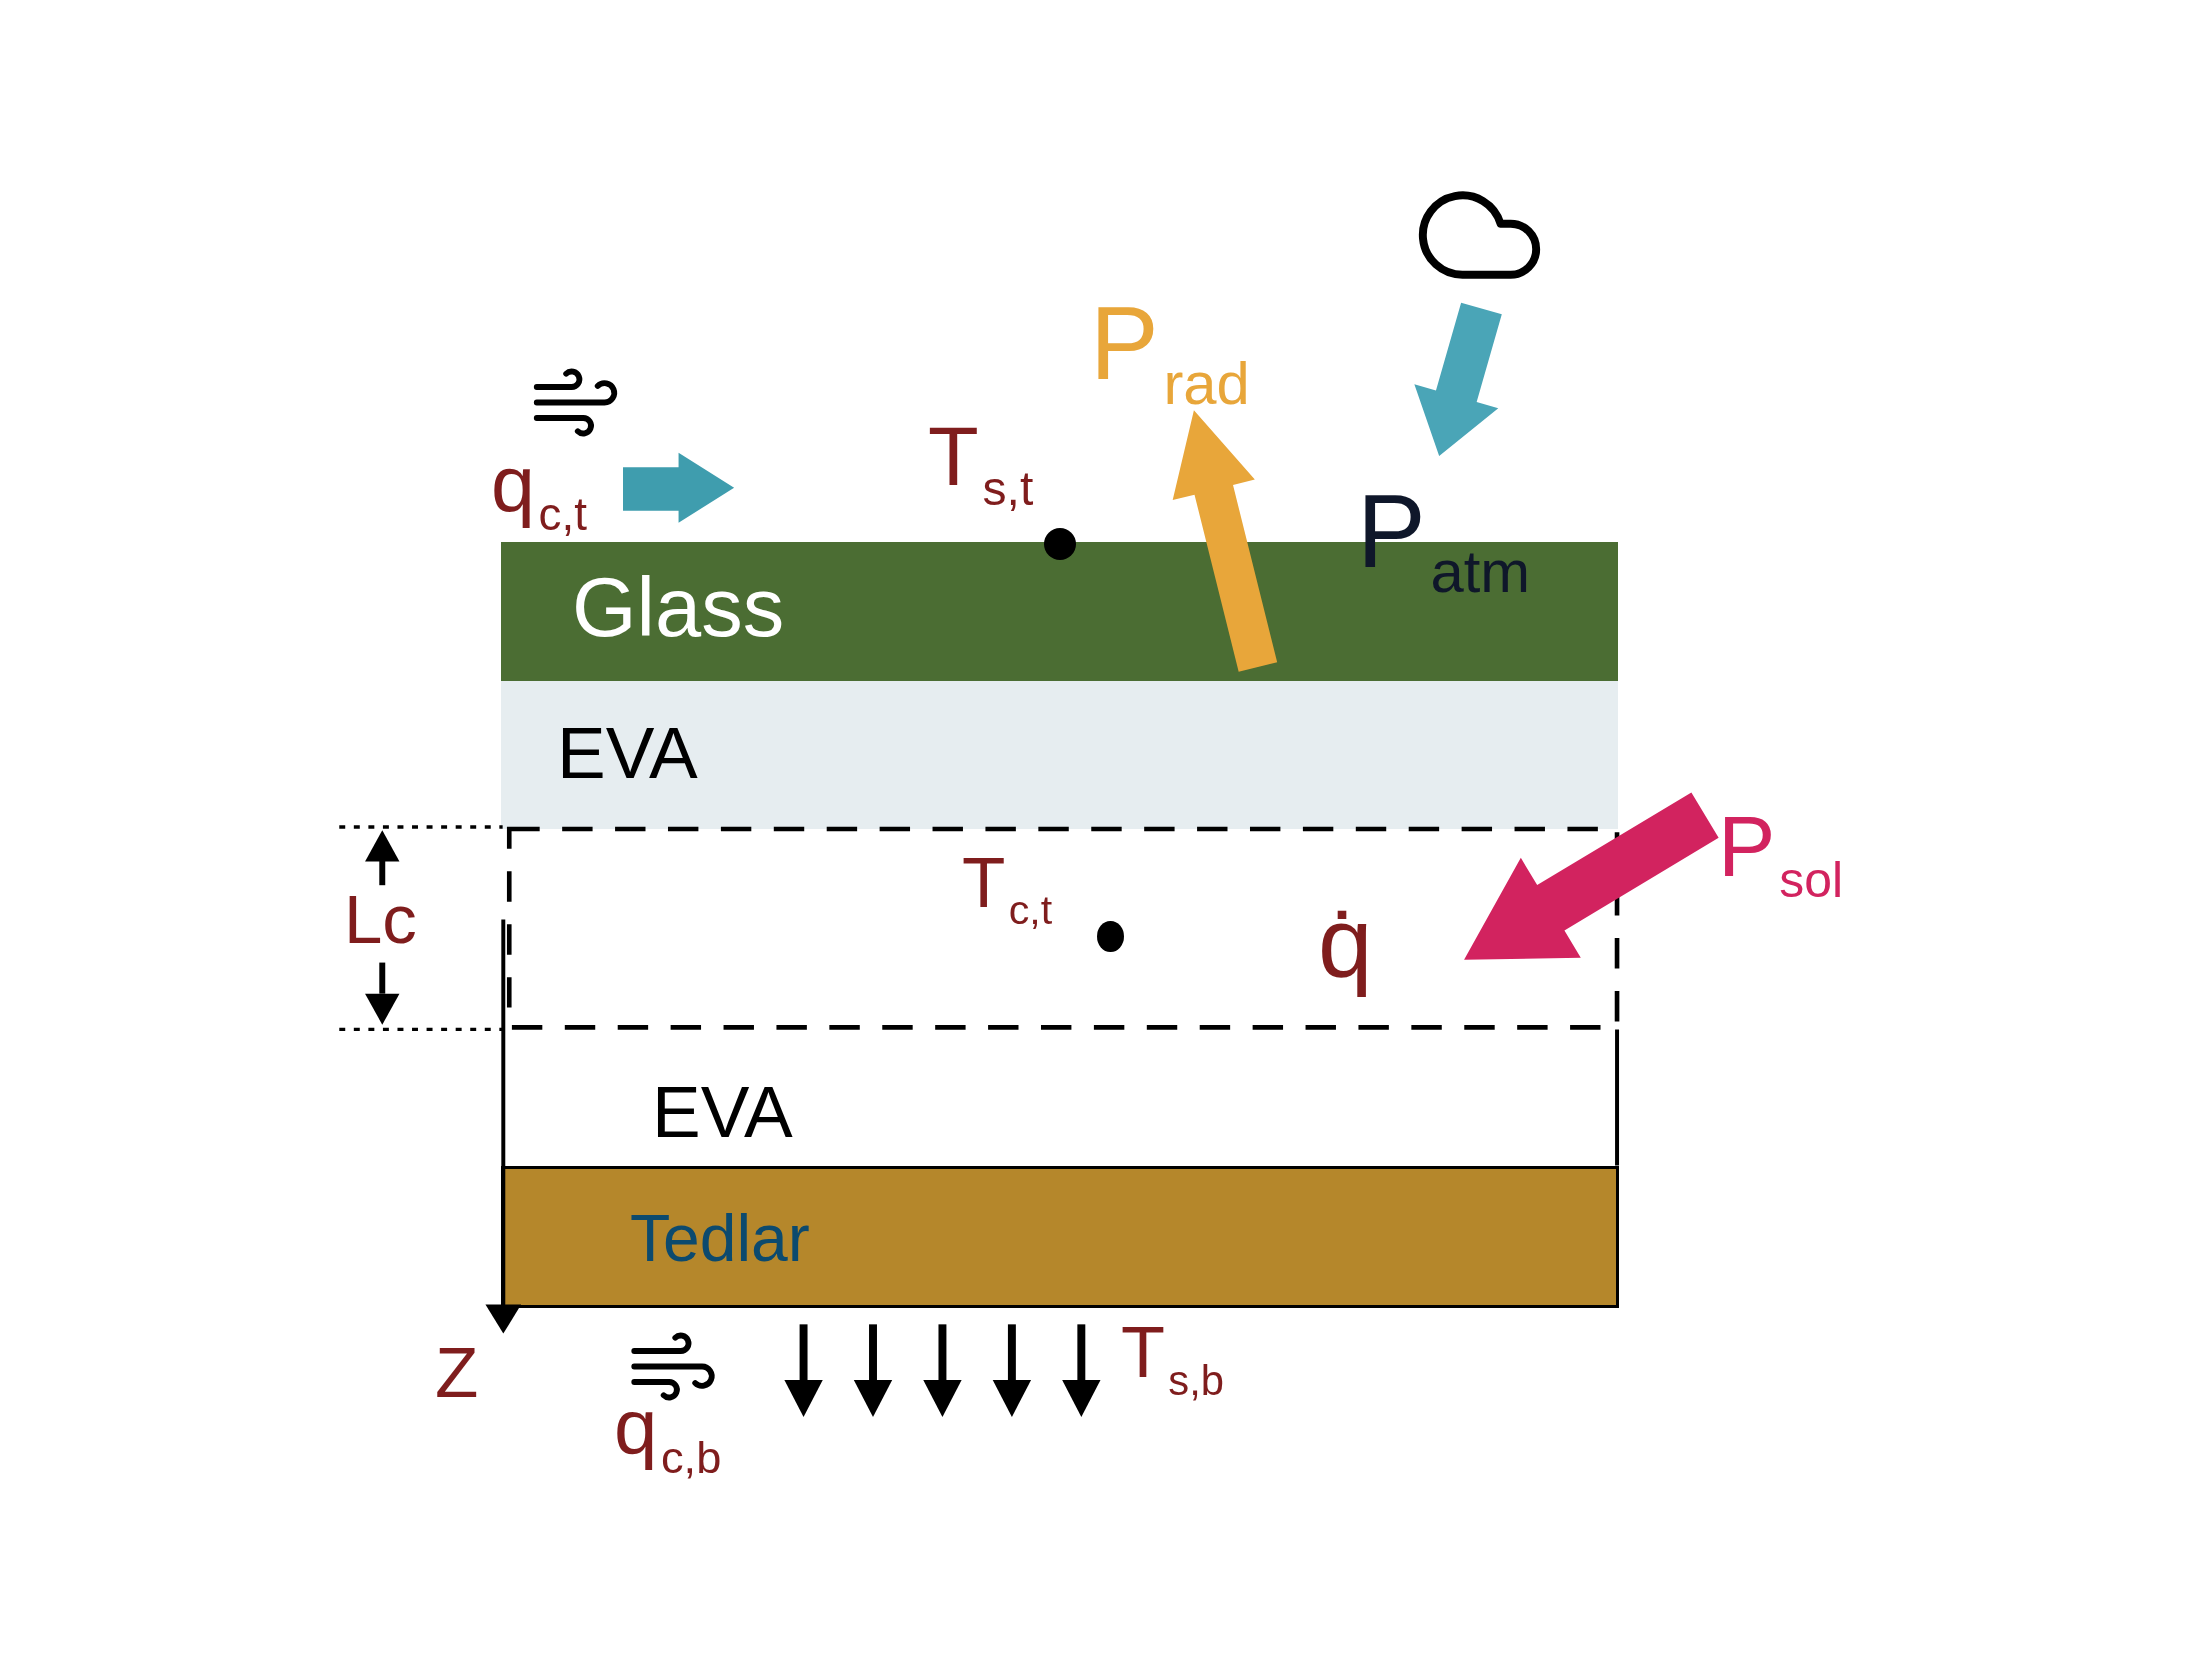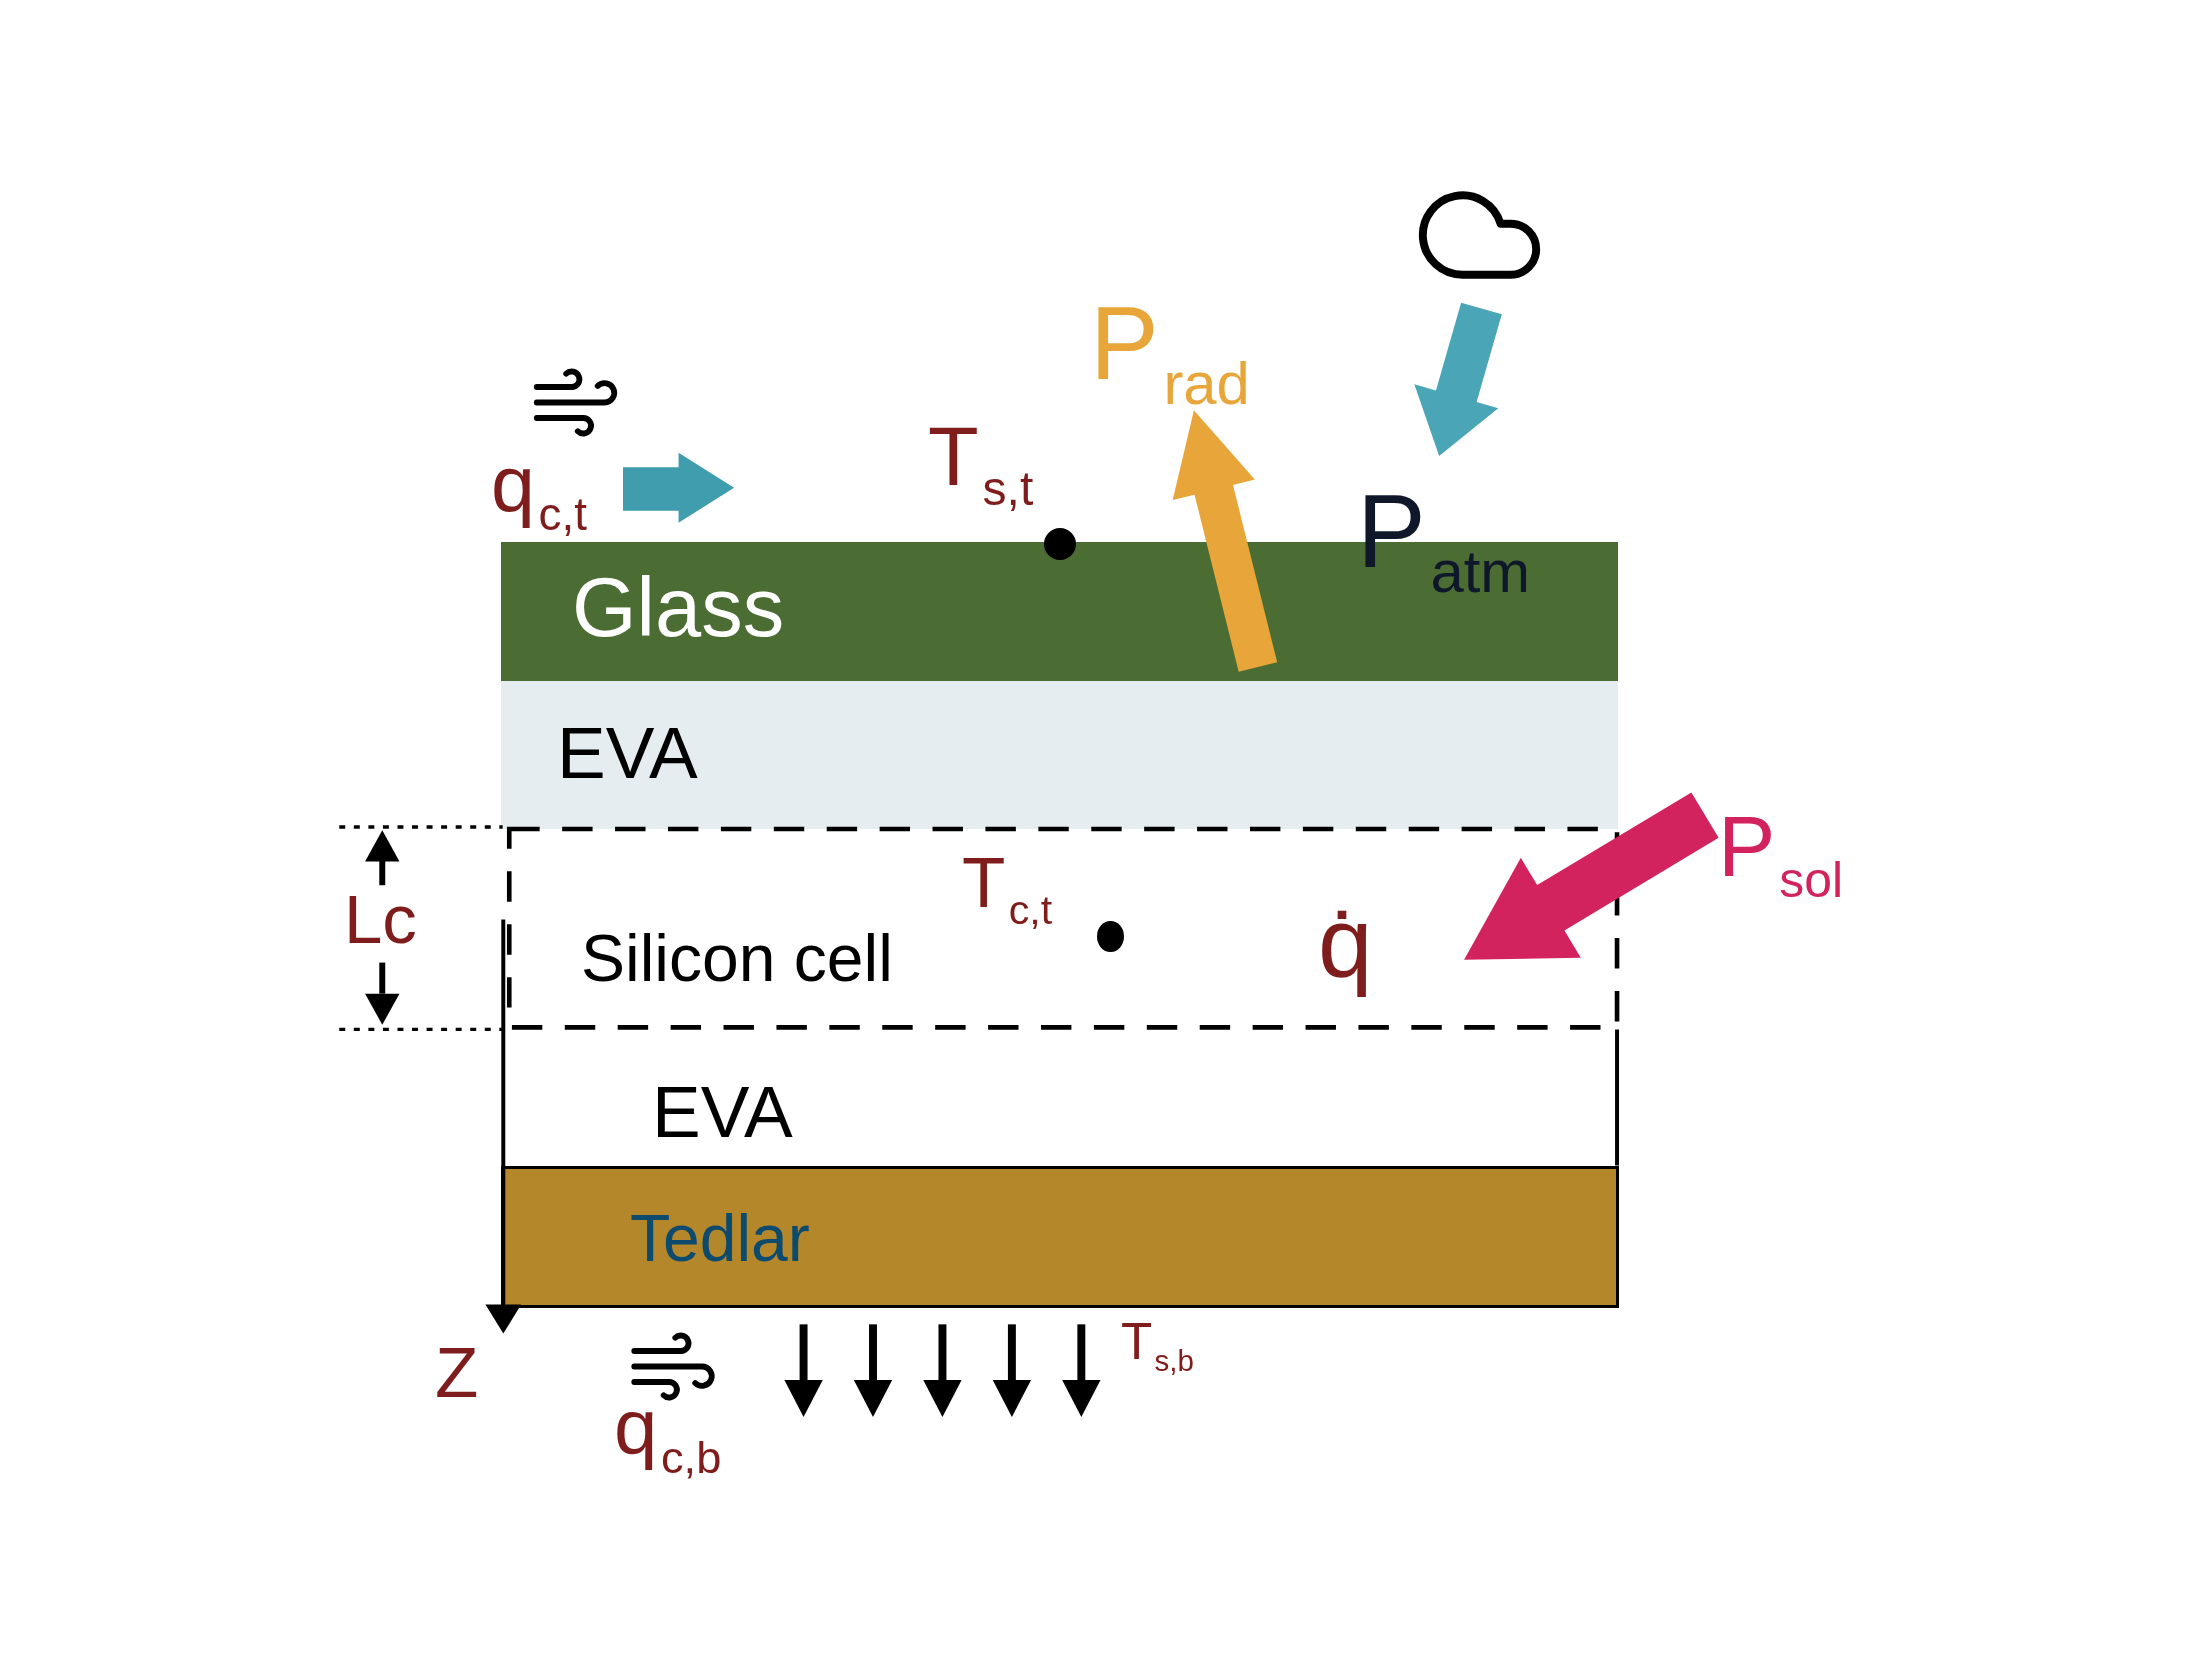--- a/index.html
+++ b/index.html
@@ -22,21 +22,21 @@
   .qct{left:491px;top:444px;font-size:79px;}
   .tst{left:928px;top:415px;font-size:83px;}
   .prad{left:1090px;top:292px;font-size:103px;color:#e8a63a;text-align:right;}
   .patm{left:1357px;top:480px;font-size:103px;color:#0f172a;}
   .psol{left:1718px;top:759px;font-size:86px;color:#d2235f;margin-top:44px;}
   .tct{left:962px;top:847px;font-size:71px;}
   .qdot{left:1318px;top:894px;font-size:98px;}
   .lc{left:344px;top:885px;font-size:69px;}
   .zlab{left:435px;top:1337px;font-size:71px;}
   .qcb{left:614px;top:1388px;font-size:78px;}
-  .tsb{left:1121px;top:1316px;font-size:51px;text-align:center;}
+  .tsb{left:1121px;top:1316px;font-size:72px;text-align:center;}
   .dot{position:absolute;background:#000;border-radius:50%;}
   .dot-tst{left:1044px;top:528px;width:32px;height:32px;}
   .dot-tct{left:1097px;top:921px;width:26.5px;height:31px;}
   .overlay{position:absolute;left:0;top:0;width:2205px;height:1654px;}
   .icon{position:absolute;}
   .wind-top{left:529px;top:356px;width:93px;height:93px;}
   .wind-bottom{left:620px;top:1320px;width:106px;height:93px;transform:scaleY(-1);}
   .cloud{left:1394px;top:167px;width:171px;height:136px;}
 </style>
 </head>
@@ -103,21 +103,20 @@
   </svg>
 
   <svg class="icon wind-bottom" viewBox="0 0 24 24" fill="none" stroke="#000" stroke-width="1.5" stroke-linecap="round" stroke-linejoin="round">
     <path d="M9.59 4.59A2 2 0 1 1 11 8H2"></path>
     <path d="M17.73 7.73A2.5 2.5 0 1 1 19.5 12H2"></path>
     <path d="M12.59 19.41A2 2 0 1 0 14 16H2"></path>
   </svg>
 
   <div class="layer-label glass-label">Glass</div>
   <div class="layer-label eva-top-label">EVA</div>
-  <div class="layer-label silicon-label">Silicon cell</div>
   <div class="layer-label eva-bottom-label">EVA</div>
   <div class="layer-label tedlar-label">Tedlar</div>
 
   <div class="sym qct">
     <span>q</span><span class="sub">c,t</span>
   </div>
   <div class="sym tst">
     <span>T</span><span class="sub">s,t</span>
   </div>
   <div class="sym prad">

